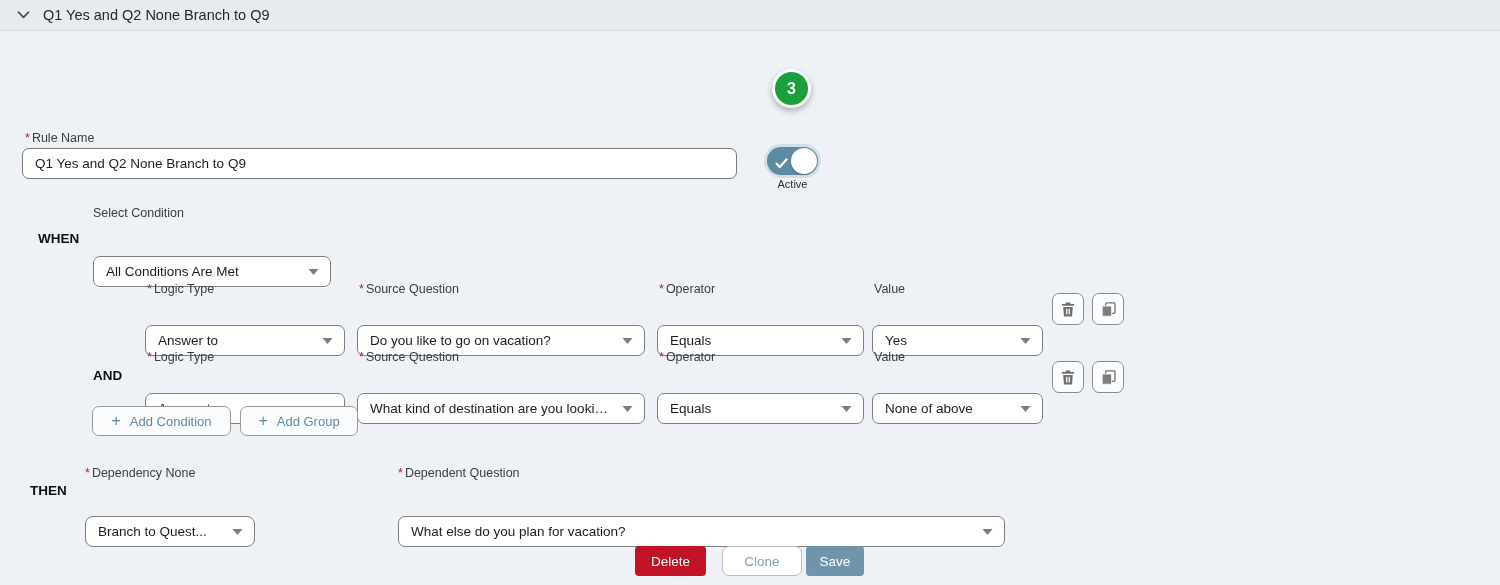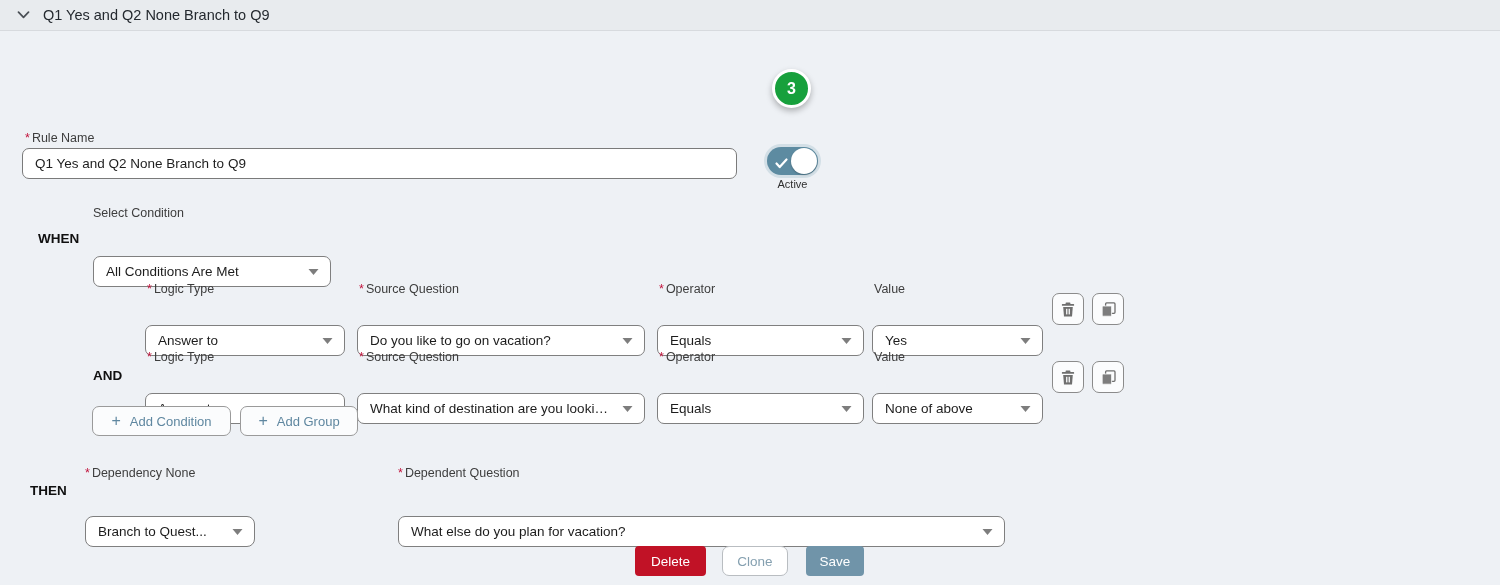--- a/index.html
+++ b/index.html
@@ -81,21 +81,21 @@
     font-family: "Liberation Sans", "DejaVu Sans", sans-serif;
   }
   .add-btn .plus { font-size: 16px; line-height: 1; color: #5f87a0; }
   
   .footer-btn {
     position: absolute; top: 546px; height: 30px; border: none;
     font-size: 13.5px; cursor: pointer; display: flex; align-items: center; justify-content: center;
     font-family: "Liberation Sans", "DejaVu Sans", sans-serif;
   }
   .btn-delete { left: 635px; width: 71px; background: #c11226; color: #fff; border-radius: 4px; }
-  .btn-clone  { left: 722px; width: 66px; background: #ffffff; color: #85a0b0; border: 1px solid #b9bdc1; border-radius: 7px; }
+  .btn-clone  { left: 722px; width: 80px; background: #ffffff; color: #85a0b0; border: 1px solid #b9bdc1; border-radius: 7px; }
   .btn-save   { left: 806px; width: 58px; background: #7094a9; color: #fff; border-radius: 4px; }
 </style>
 </head>
 <body>
 
 <div class="header">
   <span style="line-height:0;">
     <svg width="13" height="8" viewBox="0 0 13 8">
         <path d="M1.5 1.2L6.5 6.4L11.5 1.2" stroke="#4a4f55" stroke-width="1.7" fill="none" stroke-linecap="round" stroke-linejoin="round"></path>
       </svg>

